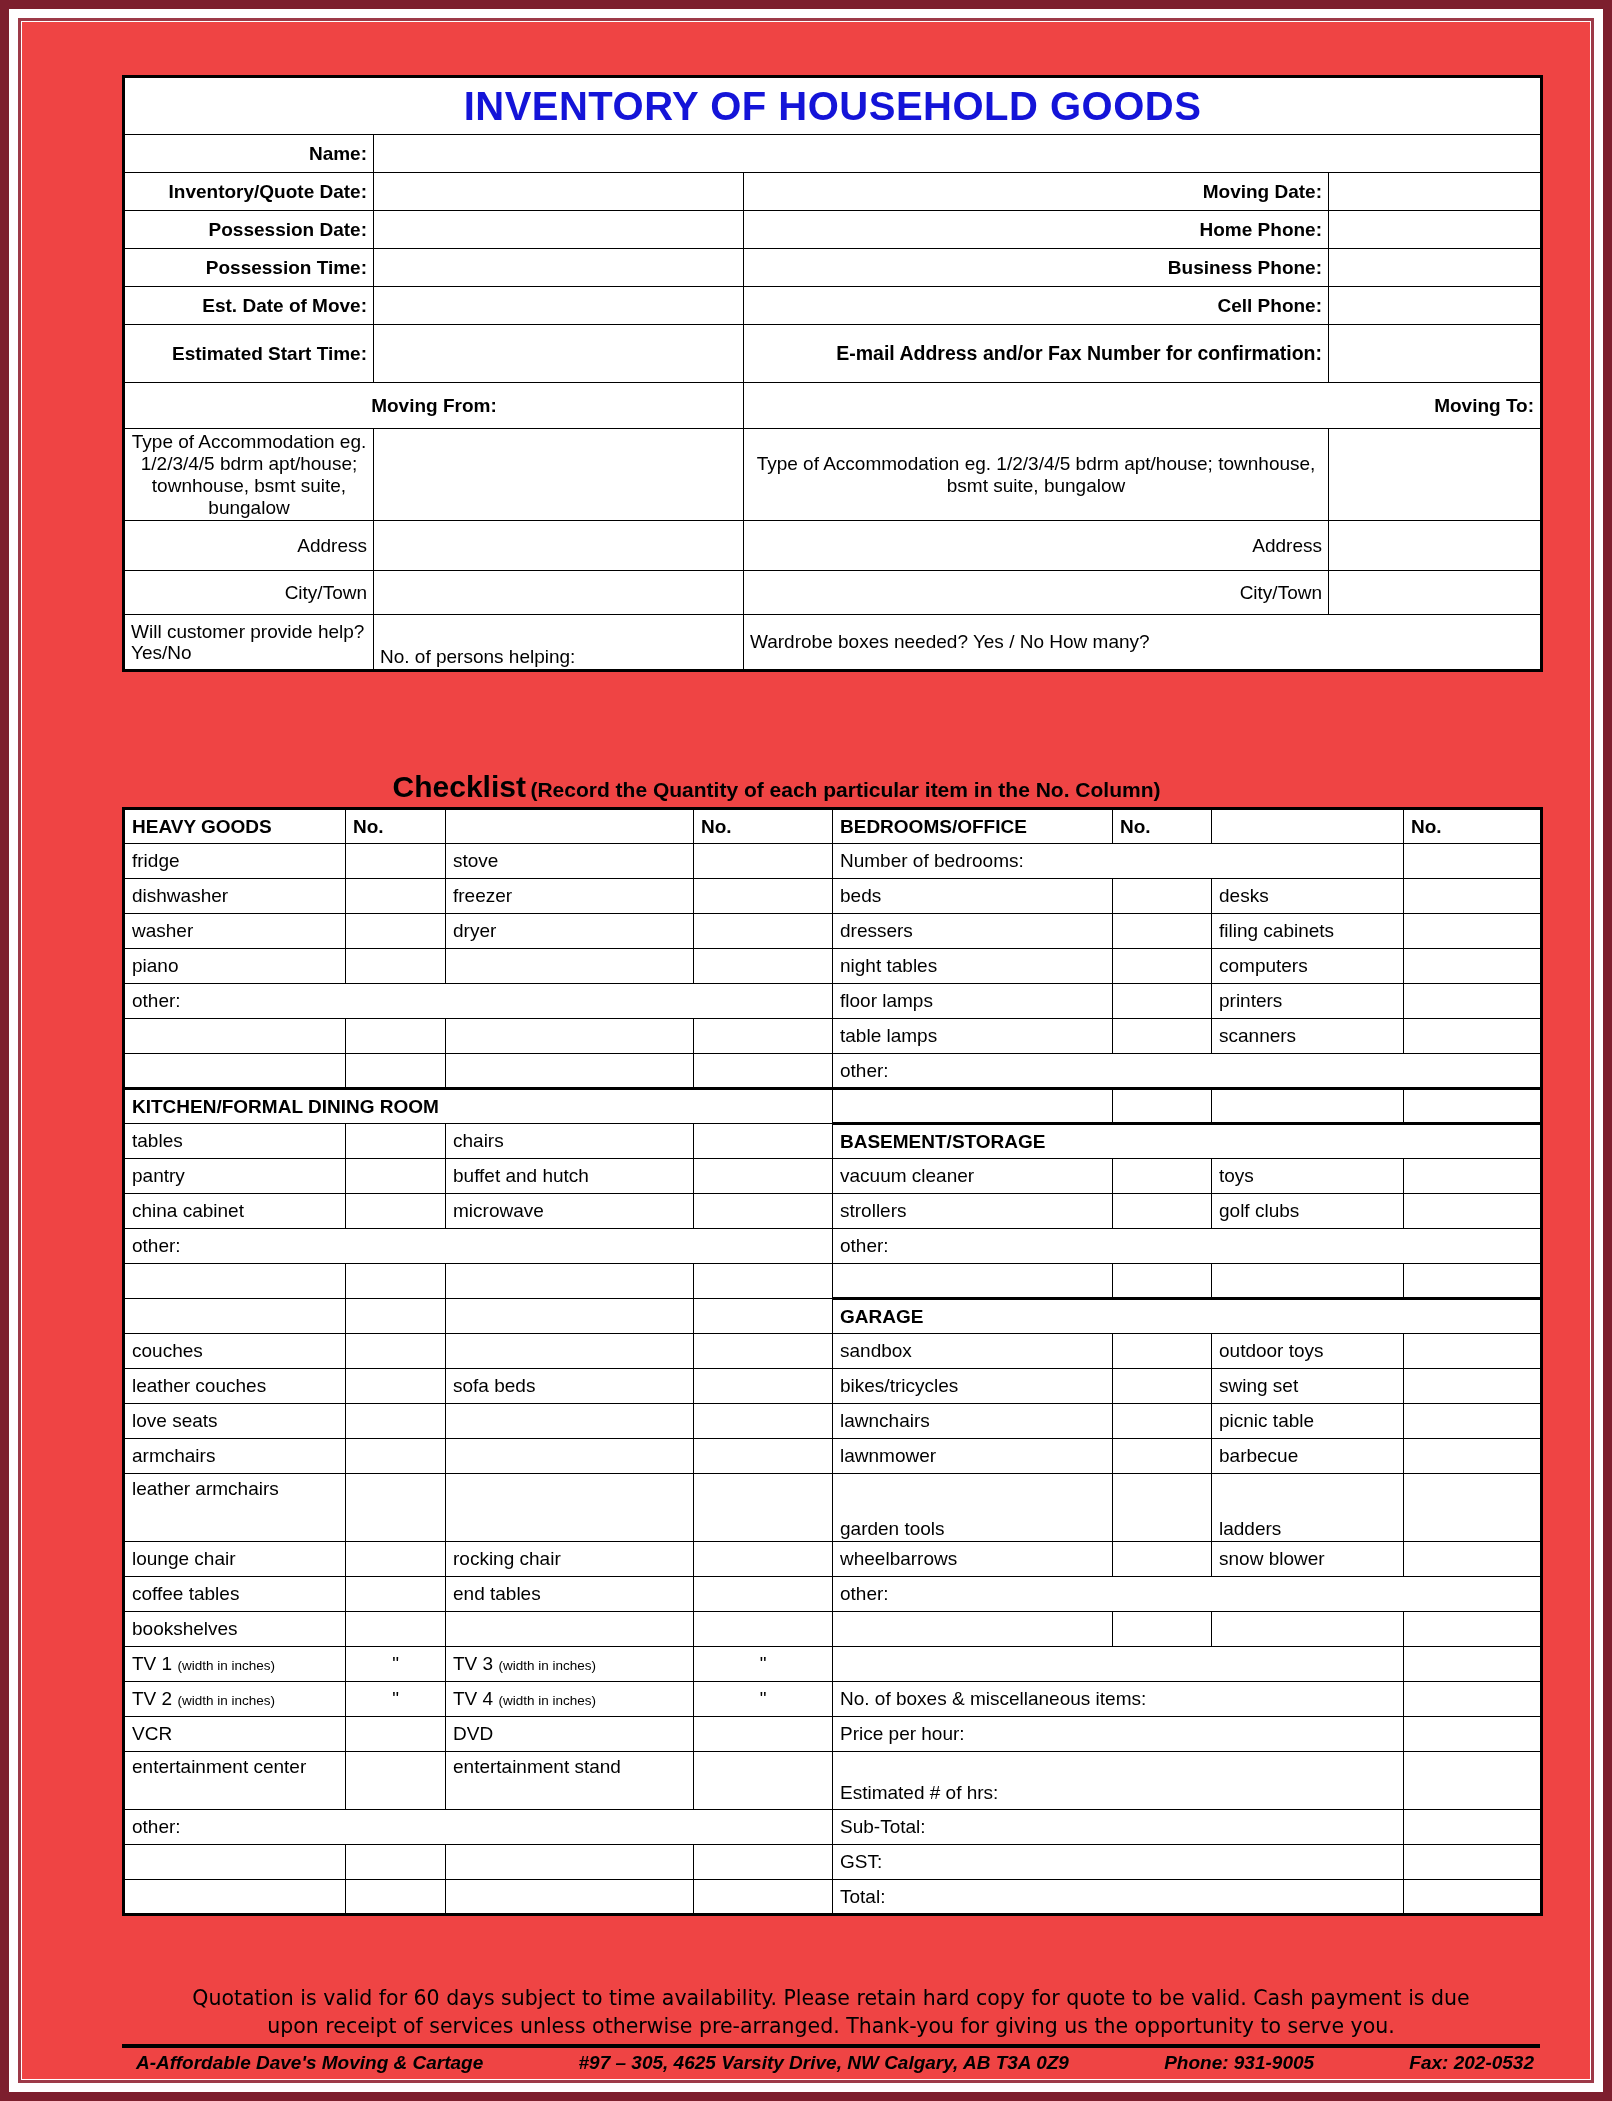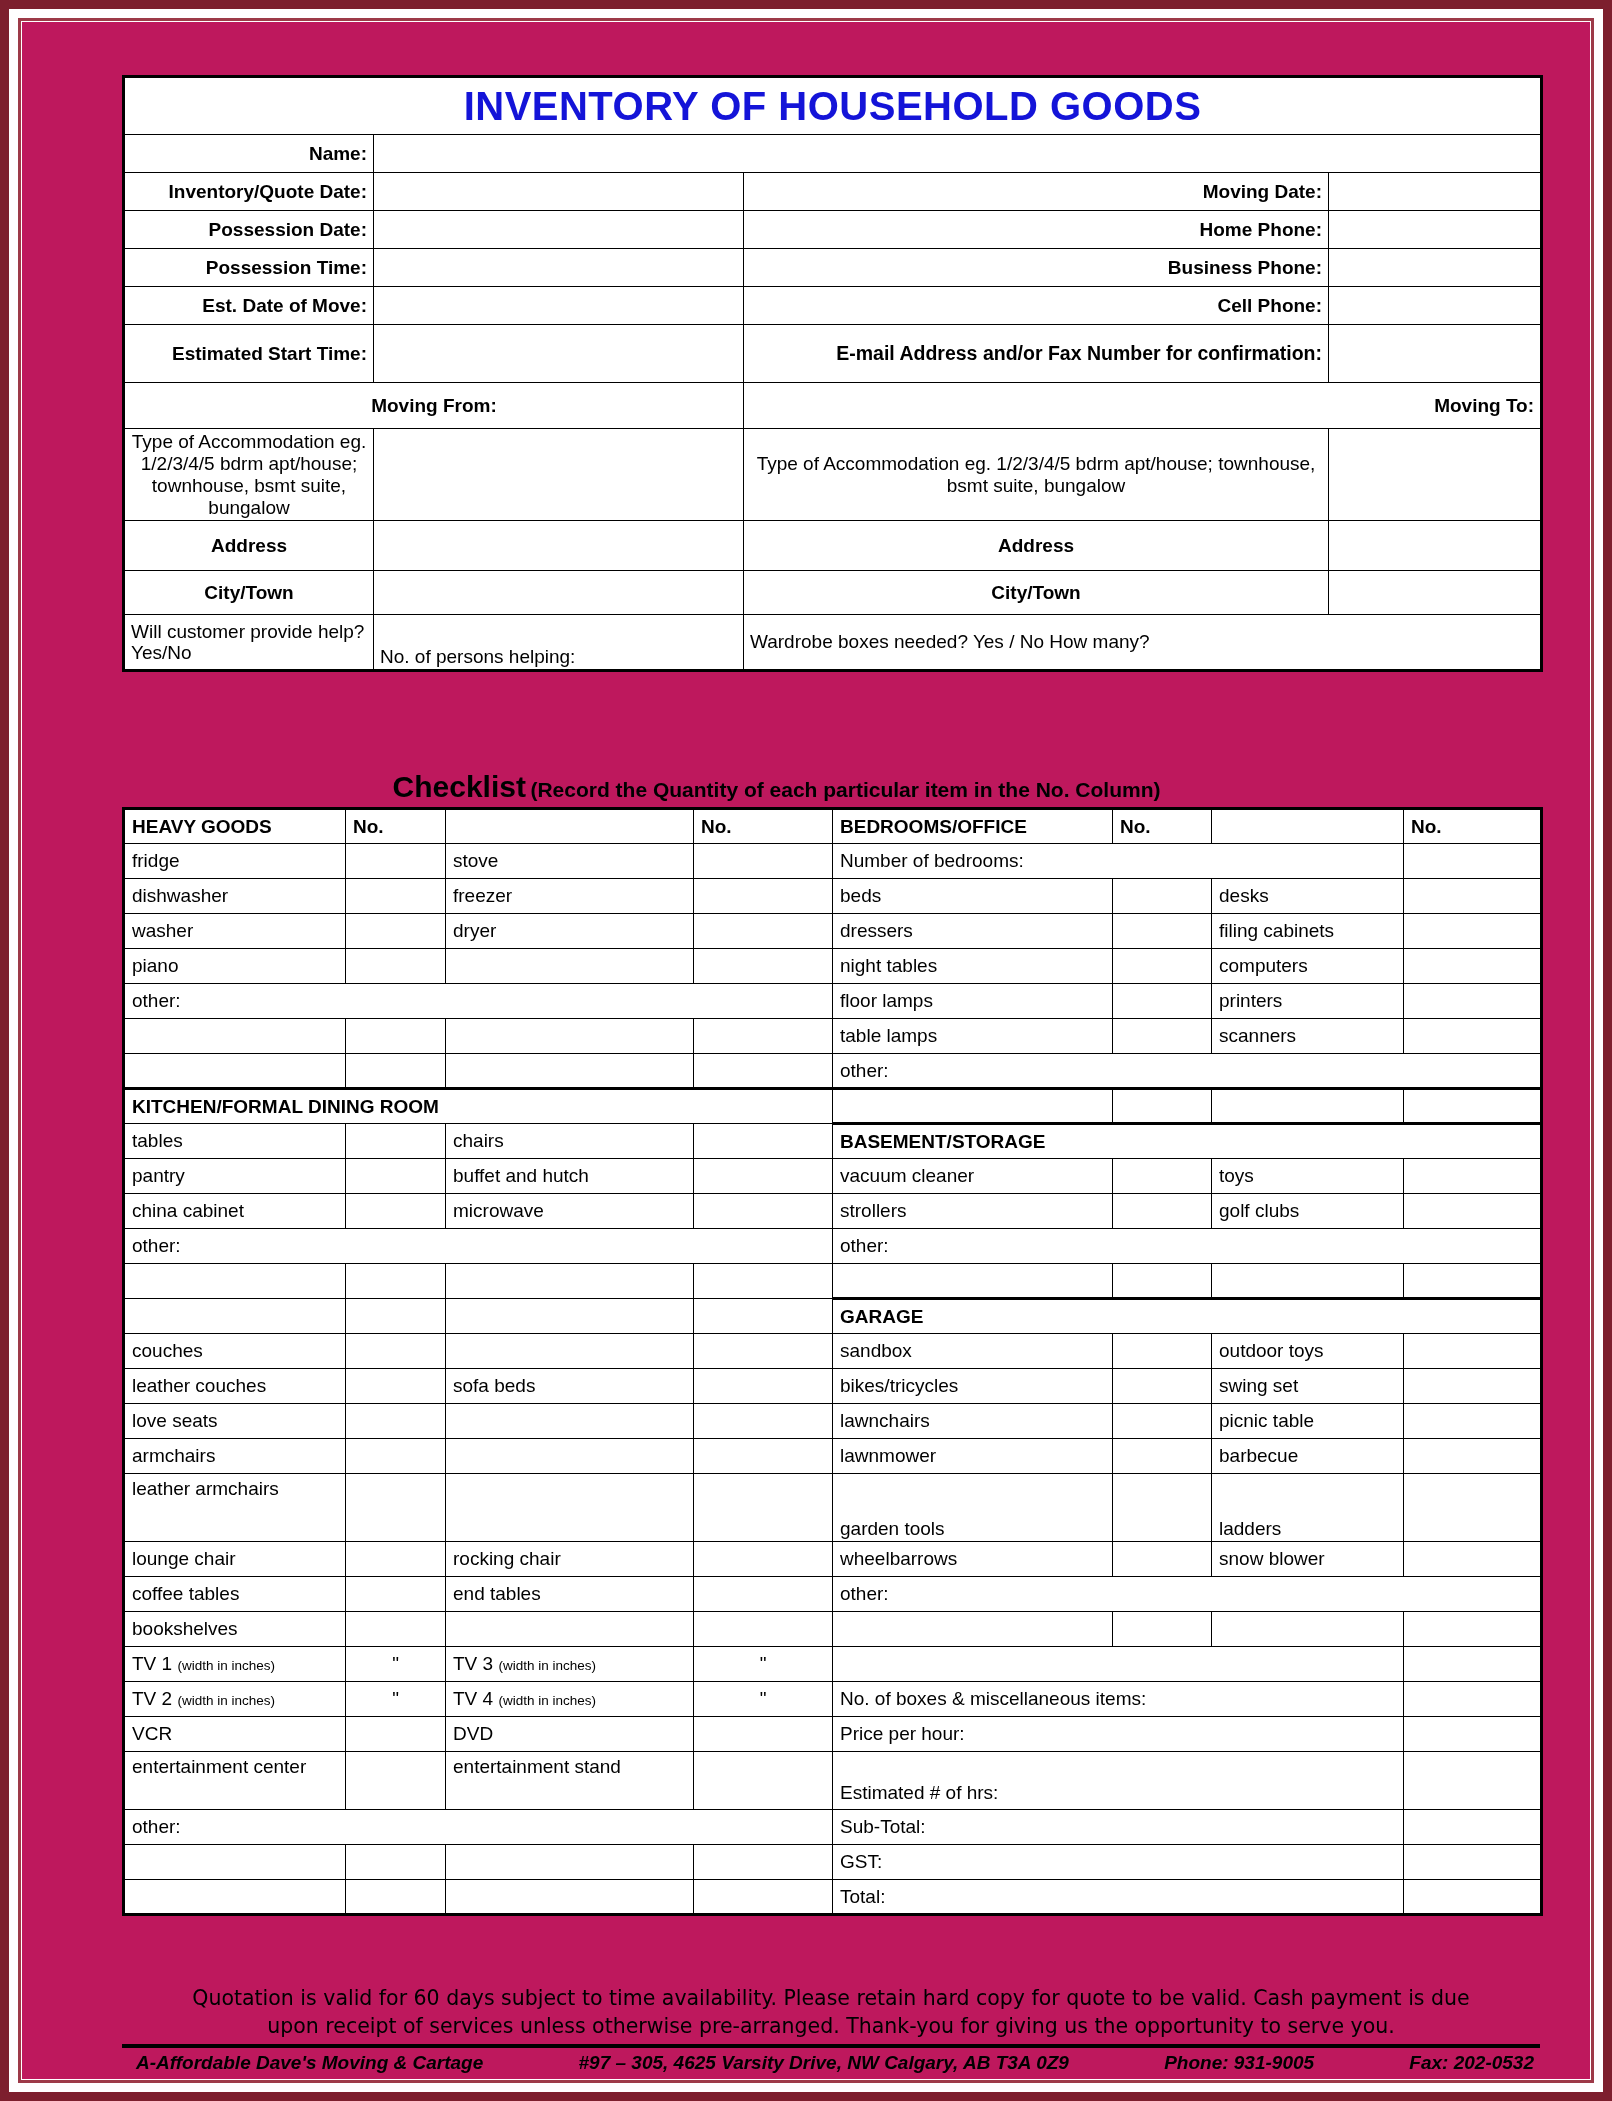--- a/index.html
+++ b/index.html
@@ -18,21 +18,21 @@
     background:#ffffff;
   }
   #page-frame-inner {
     position:absolute; left:9px; top:9px; right:9px; bottom:9px;
     border: 3px solid #9d3a48;
     background:#ffffff;
   }
   #sheet {
     position:absolute; left:22px; top:22px;
     width: 1568px; height: 2057px;
-    background:#be185d;
+    background:#ef4444;
   }
 
   
   table.frm {
     border-collapse: collapse;
     table-layout: fixed;
     width: 1418px;
     margin-left: 100px;
   }
   table.frm td {
@@ -62,23 +62,23 @@
     letter-spacing: 0.5px;
     font-family: "Liberation Sans", sans-serif;
   }
   .lbl-r {
     text-align:right;
     font-weight:bold;
     font-size: 21px;
     padding-right: 10px;
   }
   .lbl-c {
-    text-align:center;
+    text-align:right;
     font-size:16px;
-    font-weight:bold;
+    font-weight:normal;
     line-height:1.25;
   }
   .lbl-c-small {
     text-align:center;
     font-size:15.5px;
     font-weight:normal;
     line-height:1.3;
   }
   .lbl-l {
     text-align:left;

